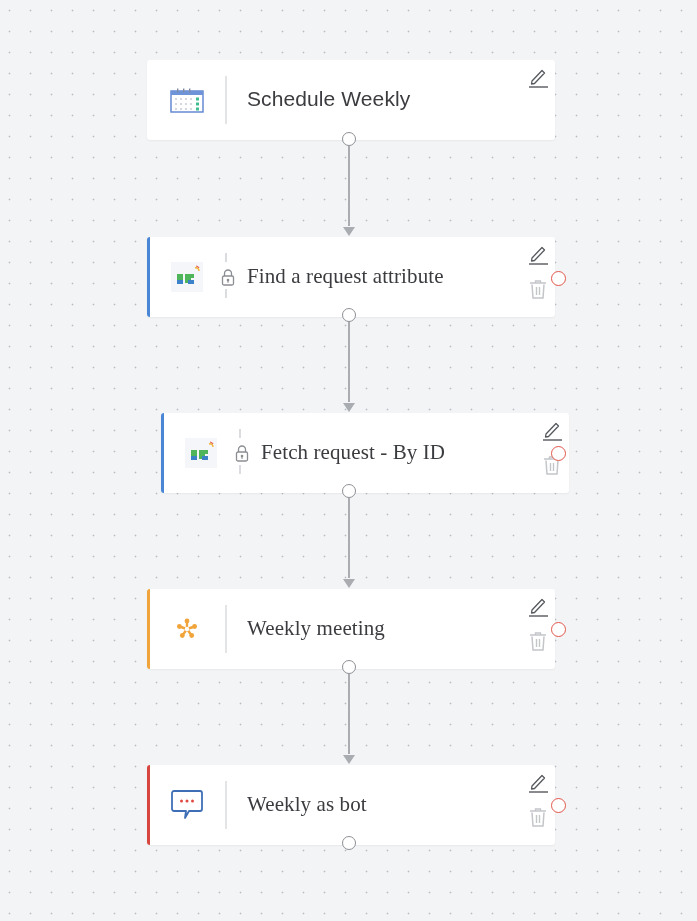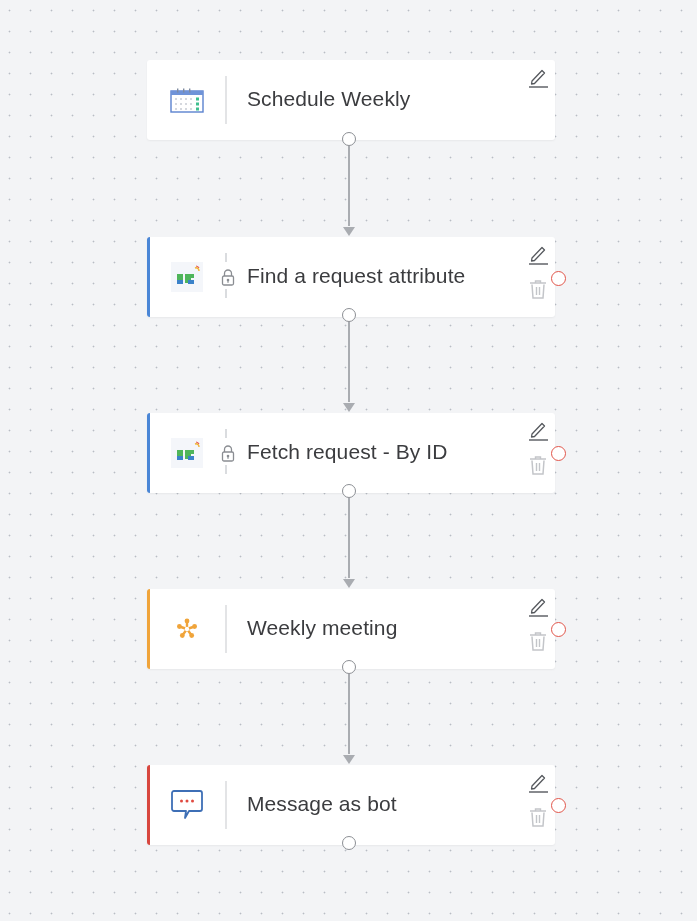--- a/index.html
+++ b/index.html
@@ -18,21 +18,21 @@
     box-sizing:border-box;
   }
   .card.accent{border-left:3px solid var(--accent);}
   .card .icon-box{position:absolute;left:18px;top:22px;width:44px;height:36px;display:flex;align-items:center;justify-content:center;}
   .card.accent .icon-box{left:15px;}
   .card .divider{position:absolute;left:78px;top:16px;width:2px;height:48px;background:#e3e4e6;}
   .card.accent .divider{left:75px;}
   .card .divider.dashed{background:repeating-linear-gradient(to bottom,#dadcdf 0 9px,transparent 9px 18px);}
   .card .lock{position:absolute;left:69px;top:29px;width:18px;height:22px;background:#fff;display:flex;align-items:center;justify-content:center;}
   .card .title{position:absolute;left:100px;top:27px;font-size:21px;color:#3b3c3f;letter-spacing:0.1px;white-space:nowrap;}
-  .card.accent .title{left:97px;}
+  .card.accent .title{left:97px;font-family:Liberation Serif, serif;}
   .edit-btn{position:absolute;right:6px;top:6px;width:22px;height:22px;cursor:pointer;}
   .delete-btn{position:absolute;right:8px;top:42px;width:18px;height:20px;cursor:pointer;}
   .port-out{position:absolute;width:14px;height:14px;border-radius:50%;background:#fff;border:1.3px solid #8c8f94;box-sizing:border-box;left:342px;}
   .port-err{position:absolute;width:15px;height:15px;border-radius:50%;background:#fff;border:1.3px solid #e2564b;box-sizing:border-box;left:551px;}
   .connector{position:absolute;left:348px;width:2px;background:#a9acb1;}
   .arrow{position:absolute;left:343px;width:0;height:0;border-left:6px solid transparent;border-right:6px solid transparent;border-top:9px solid #a9acb1;}
 </style>
 </head>
 <body>
 
@@ -116,21 +116,21 @@
           <line x1="7.5" y1="8" x2="7.5" y2="16" stroke="#c3c5c9" stroke-width="1.4"></line>
           <line x1="10.5" y1="8" x2="10.5" y2="16" stroke="#c3c5c9" stroke-width="1.4"></line>
         </svg>
     </div>
   </div>
   <div class="port-err" style="top:271px;"></div>
   <div class="port-out" style="top:308px;"></div>
   <div class="connector" style="top:322px;height:80px;"></div>
   <div class="arrow" style="top:403px;"></div>
 
-  <div class="card accent" style="top:413px;--accent:#4a86d6;">
+  <div class="card accent" style="top:413px;margin-left:14px;--accent:#4a86d6;">
     <div class="icon-box">
       <svg width="32" height="30" viewBox="0 0 32 30">
         <rect x="0" y="0" width="32" height="30" fill="#f4f6fa"></rect>
         <path d="M6 12 h6 v6 h-3 v3 h-3 z" fill="#4fb55a"></path>
         <path d="M14 12 h9 v4 h-3 v5 h-6 z" fill="#4fb55a"></path>
         <path d="M6 18 h6 v4 h-6 z" fill="#3b82c9"></path>
         <path d="M17 18 h6 v4 h-6 z" fill="#3b82c9"></path>
         <path d="M24 6 a3 3 0 0 1 4 3" fill="none" stroke="#f0b534" stroke-width="1.4"></path>
         <path d="M25 4 a4 4 0 0 1 3 2" fill="none" stroke="#e85a4f" stroke-width="1.2"></path>
       </svg>
@@ -212,21 +212,21 @@
   <div class="card accent" style="top:765px;--accent:#d8473f;">
     <div class="icon-box">
       <svg width="34" height="32" viewBox="0 0 34 32">
         <path d="M4 2 H30 a2 2 0 0 1 2 2 V20 a2 2 0 0 1 -2 2 H19 L15 29 L16 22 H4 a2 2 0 0 1 -2 -2 V4 a2 2 0 0 1 2 -2 Z" fill="none" stroke="#3e6fb6" stroke-width="1.8" stroke-linejoin="round"></path>
         <circle cx="11.5" cy="12" r="1.5" fill="#e04a40"></circle>
         <circle cx="17" cy="12" r="1.5" fill="#e04a40"></circle>
         <circle cx="22.5" cy="12" r="1.5" fill="#e04a40"></circle>
       </svg>
     </div>
     <div class="divider"></div>
-    <div class="title">Message as bot</div>
+    <div class="title">Weekly as bot</div>
     <div class="edit-btn">
       <svg width="22" height="22" viewBox="0 0 22 22">
           <path d="M5 15 L15 4.5 L17.5 7 L7.5 17.5 L4.5 18 Z" fill="none" stroke="#55585d" stroke-width="1.3" stroke-linejoin="round"></path>
           <line x1="2" y1="21" x2="21" y2="21" stroke="#55585d" stroke-width="1.4"></line>
         </svg>
     </div>
     <div class="delete-btn">
       <svg width="18" height="20" viewBox="0 0 18 20">
           <line x1="1" y1="4" x2="17" y2="4" stroke="#c3c5c9" stroke-width="1.5"></line>
           <path d="M6.5 4 V2 h5 v2" fill="none" stroke="#c3c5c9" stroke-width="1.4"></path>

